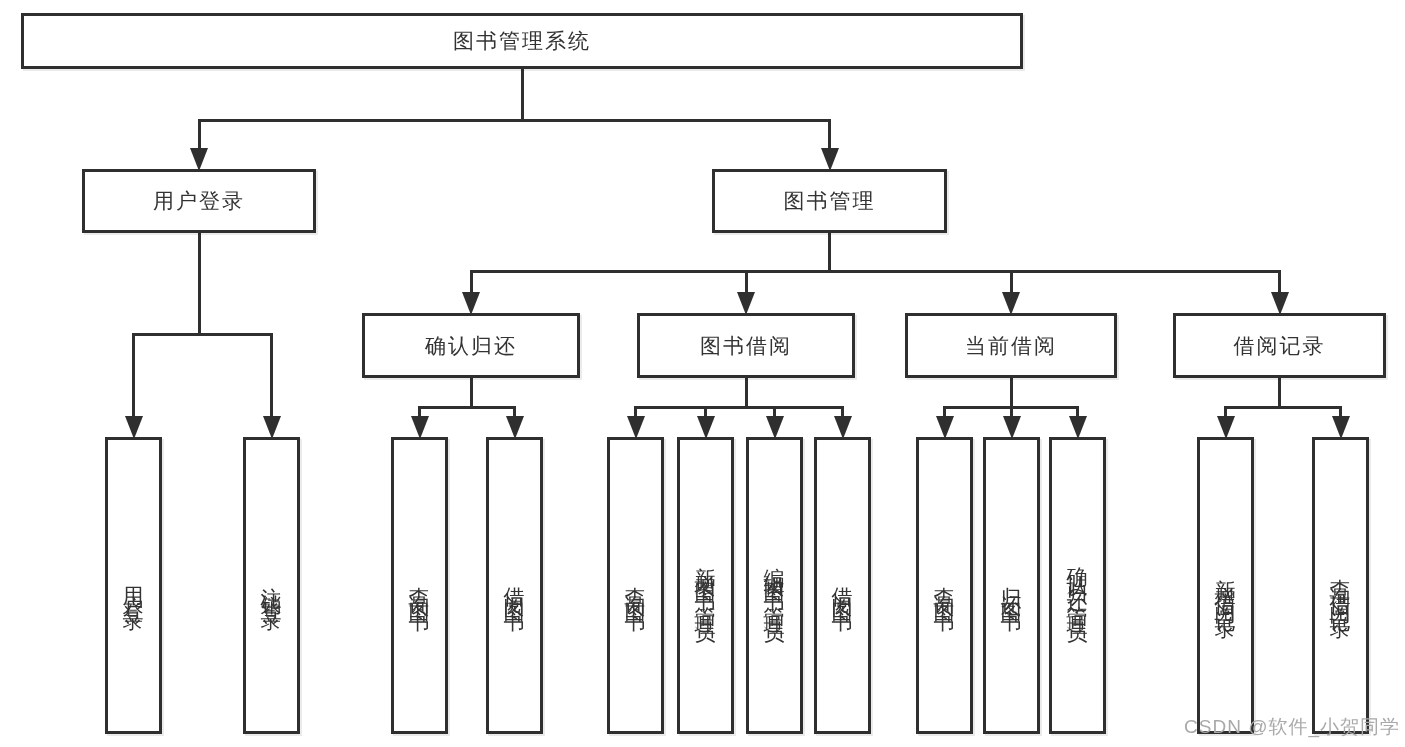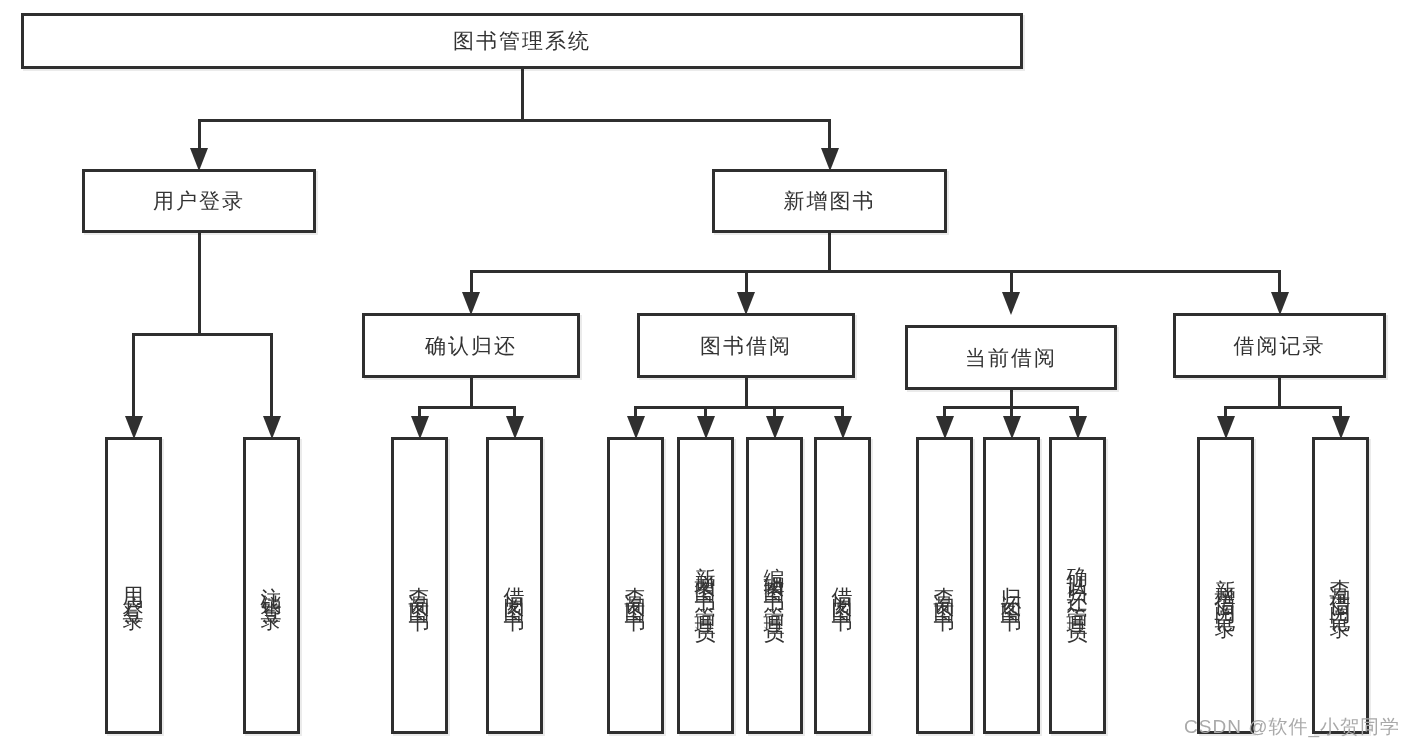--- a/index.html
+++ b/index.html
@@ -119,29 +119,29 @@
       <div class="arrow" style="left: 1331.5px; top: 416px;"></div>
     </div>
   <div id="node-layer">
       <div class="node" style="left: 21px; top: 13px; width: 1002px; height: 56px;">
         <span class="label">图书管理系统</span>
       </div>
       <div class="node" style="left: 82px; top: 169px; width: 234px; height: 64px;">
         <span class="label">用户登录</span>
       </div>
       <div class="node" style="left: 712px; top: 169px; width: 235px; height: 64px;">
-        <span class="label">新增图书</span>
+        <span class="label">图书管理</span>
       </div>
       <div class="node" style="left: 362px; top: 313px; width: 218px; height: 65px;">
         <span class="label">确认归还</span>
       </div>
       <div class="node" style="left: 637px; top: 313px; width: 218px; height: 65px;">
         <span class="label">图书借阅</span>
       </div>
-      <div class="node" style="left: 905px; top: 325px; width: 212px; height: 65px; align-items: center;">
+      <div class="node" style="left: 905px; top: 313px; width: 212px; height: 65px; align-items: center;">
         <span class="label">当前借阅</span>
       </div>
       <div class="node" style="left: 1173px; top: 313px; width: 213px; height: 65px;">
         <span class="label">借阅记录</span>
       </div>
       <div class="node vertical" style="left: 105px; top: 437px; width: 57px; height: 297px;">
         <span class="label">用户登录</span>
       </div>
       <div class="node vertical" style="left: 243px; top: 437px; width: 57px; height: 297px;">
         <span class="label">注销登录</span>

